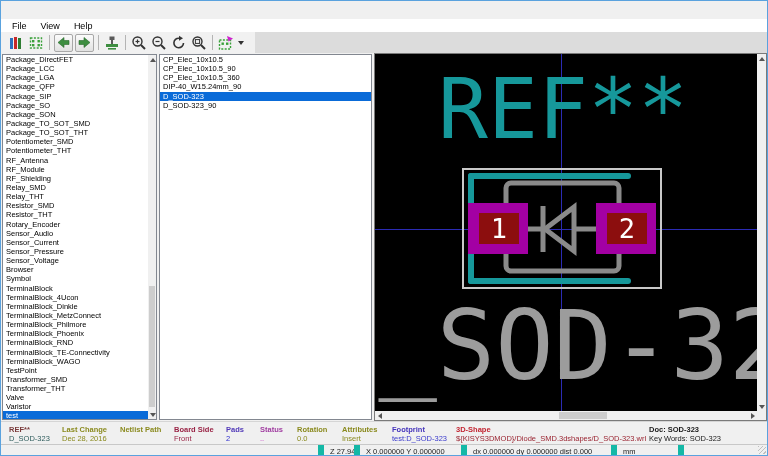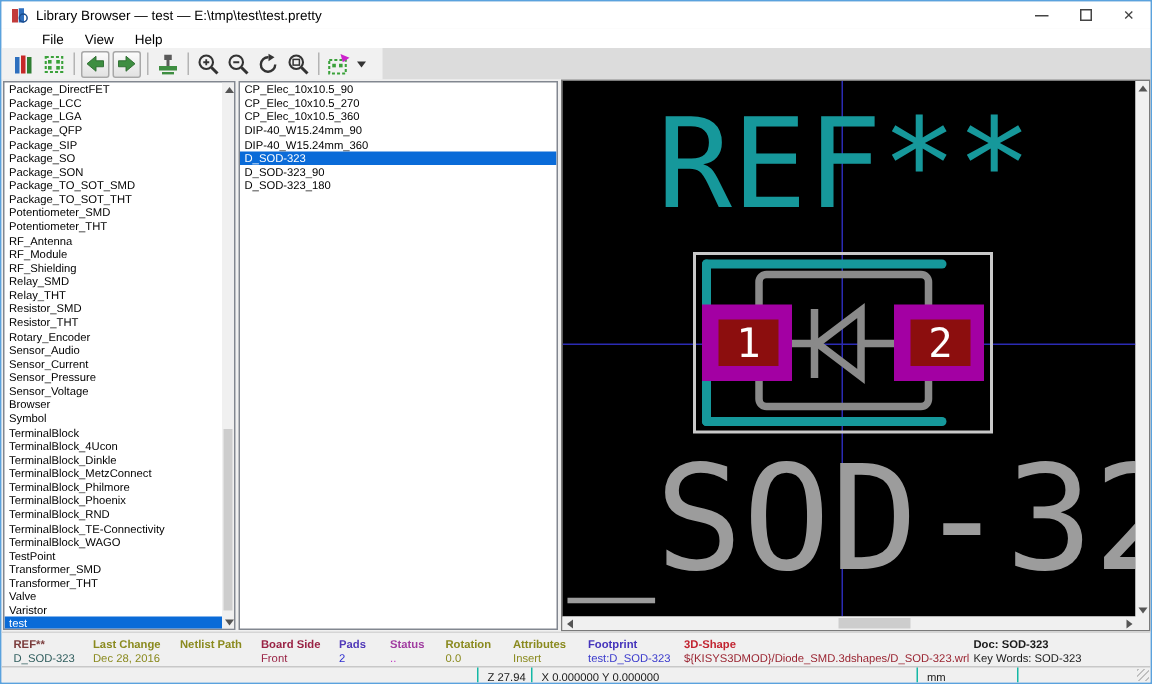--- a/index.html
+++ b/index.html
@@ -12,21 +12,21 @@
   
   .titlebar { position:absolute; left:0; top:0; right:0; height:18px; background:#FFFFFF; display:flex; align-items:center; }
   .app-icon { width:12px; height:12px; margin:0 5px 0 6px; flex:0 0 auto; }
   .title-text { font-size:9px; color:#000; white-space:nowrap; }
   .win-buttons { margin-left:auto; display:flex; height:100%; }
   .win-btn { width:29px; height:100%; display:flex; align-items:center; justify-content:center; color:#333; }
   .glyph-min { width:9px; height:1px; background:#444; }
   .glyph-max { width:8px; height:8px; border:1px solid #444; background:#fff; }
   .glyph-close { font-size:12px; line-height:1; color:#444; }
   
-  .menubar { position:absolute; left:0; top:18px; right:0; height:13px; background:#FFFFFF; display:flex; align-items:center; padding-left:20px; }
+  .menubar { position:absolute; left:0; top:18px; right:0; height:13px; background:#FFFFFF; display:flex; align-items:center; padding-left:4px; }
   .menu-item { font-size:9px; color:#000; padding:0 7px; height:100%; display:flex; align-items:center; }
   
   .toolbar { position:absolute; left:0; top:31px; right:0; height:21px; background:#DCDCDC; }
   .toolbar-inner { position:absolute; left:0; top:0; height:21px; width:254px; background:#F1F1F1; display:flex; align-items:center; padding-left:5px; }
   .tbtn { width:20px; height:19px; display:flex; align-items:center; justify-content:center; flex:0 0 auto; }
   .tbtn.raised { border:1px solid #A8A8A8; border-radius:2px; background:linear-gradient(#FBFBFB,#E2E2E2); width:19px; height:18px; margin:0 1px; }
   .tsep { width:1px; height:15px; background:#B4B4B4; margin:0 3px; flex:0 0 auto; }
   .caret-down { width:0; height:0; border-left:3px solid transparent; border-right:3px solid transparent; border-top:4px solid #333; }
   
   .content { position:absolute; left:0; top:52px; right:0; height:368px; background:#F0F0F0; }
@@ -57,48 +57,29 @@
     font-size:97px; line-height:1; color:#9C9C9C; white-space:nowrap;
   }
   .fp-svg { position:absolute; left:0; top:0; }
   
   .infopanel { position:absolute; left:0; top:420px; right:0; height:23px; background:#F0F0F0; border-top:1px solid #D5D5D5; }
   .info-field { position:absolute; top:0; font-size:7.5px; white-space:nowrap; }
   .f-label { position:absolute; top:2.5px; left:0; font-weight:bold; white-space:nowrap; }
   .f-value { position:absolute; top:12px; left:0; white-space:nowrap; }
   
   .statusbar { position:absolute; left:0; top:443px; right:0; height:11px; background:#F0F0F0; border-top:1px solid #C8C8C8; font-size:7.5px; color:#1A1A1A; }
-  .sb-cell { position:absolute; top:0; bottom:0; border-left:1px solid #14b8a6; padding:1.5px 0 0 6px; white-space:nowrap; }
+  .sb-cell { position:absolute; top:0; bottom:0; border-left:6px solid #14b8a6; padding:1.5px 0 0 6px; white-space:nowrap; }
   .grip { position:absolute; right:1px; bottom:1px; width:8px; height:8px;
           background:repeating-linear-gradient(135deg,#BFBFBF 0 1px,transparent 1px 3px); }
 </style>
 </head>
 <body>
 
 <div class="window">
 
-  <div class="titlebar">
-    <svg class="app-icon" viewBox="0 0 12 12">
-      <rect x="1" y="2" width="4" height="9" fill="#C23B3B"></rect>
-      <rect x="5.5" y="1.5" width="3.5" height="9.5" fill="#2E6FBE"></rect>
-      <circle cx="8.5" cy="8" r="2.6" fill="none" stroke="#1A4C8C" stroke-width="1"></circle>
-    </svg>
-    <span class="title-text">Library Browser — test — E:\tmp\test\test.pretty</span>
-    <div class="win-buttons">
-      <div class="win-btn">
-          <div class="glyph-min"></div>
-        </div>
-      <div class="win-btn">
-          <div class="glyph-max"></div>
-        </div>
-      <div class="win-btn">
-          <span class="glyph-close">×</span>
-        </div>
-    </div>
-  </div>
 
   <div class="menubar">
 
   <div class="menu-item">File</div>
       <div class="menu-item">View</div>
       <div class="menu-item">Help</div>
     </div>
 
   <div class="toolbar">
     <div class="toolbar-inner">
@@ -235,28 +216,26 @@
         <div class="sb-thumb" style="left:1px;right:1px;top:231px;bottom:12px;"></div>
         <div class="sb-btn" style="bottom:0;">
             <div class="arr-dn"></div>
           </div>
       </div>
     </div>
 
     <div class="list fp-list">
       <div style="position:absolute;left:0;top:0;right:0;bottom:0;overflow:hidden;">
 
+      <div class="list-item">CP_Elec_10x10.5</div>
           <div class="list-item">CP_Elec_10x10.5_90</div>
-          <div class="list-item">CP_Elec_10x10.5_270</div>
           <div class="list-item">CP_Elec_10x10.5_360</div>
           <div class="list-item">DIP-40_W15.24mm_90</div>
-          <div class="list-item">DIP-40_W15.24mm_360</div>
           <div class="list-item selected">D_SOD-323</div>
           <div class="list-item">D_SOD-323_90</div>
-          <div class="list-item">D_SOD-323_180</div>
         </div>
     </div>
 
     <div class="canvas-wrap">
       <div class="canvas">
         <svg class="fp-svg" width="384" height="357" viewBox="0 0 384 357">
 
           <line x1="0" y1="175.5" x2="384" y2="175.5" stroke="#2B2BB4" stroke-width="1"></line>
           <line x1="186.5" y1="0" x2="186.5" y2="357" stroke="#2B2BB4" stroke-width="1"></line>
 
@@ -354,18 +333,19 @@
     </div>
       <div class="info-field" style="left: 648px;">
       <div class="f-label" style="color: rgb(26, 26, 26);">Doc: SOD-323</div>
       <div class="f-value" style="color: rgb(26, 26, 26);">Key Words: SOD-323</div>
     </div>
     </div>
 
   <div class="statusbar">
     <div class="sb-cell" style="left:317px;width:36px;">Z 27.94</div>
     <div class="sb-cell" style="left:353px;width:107px;">X 0.000000  Y 0.000000</div>
+    <div class="sb-cell" style="left:460px;width:150px;">dx 0.000000  dy 0.000000  dist 0.000</div>
     <div class="sb-cell" style="left:610px;width:67px;">mm</div>
     <div class="sb-cell" style="left:677px;right:0;"></div>
     <div class="grip"></div>
   </div>
 
 </div>
 
 </body></html>

